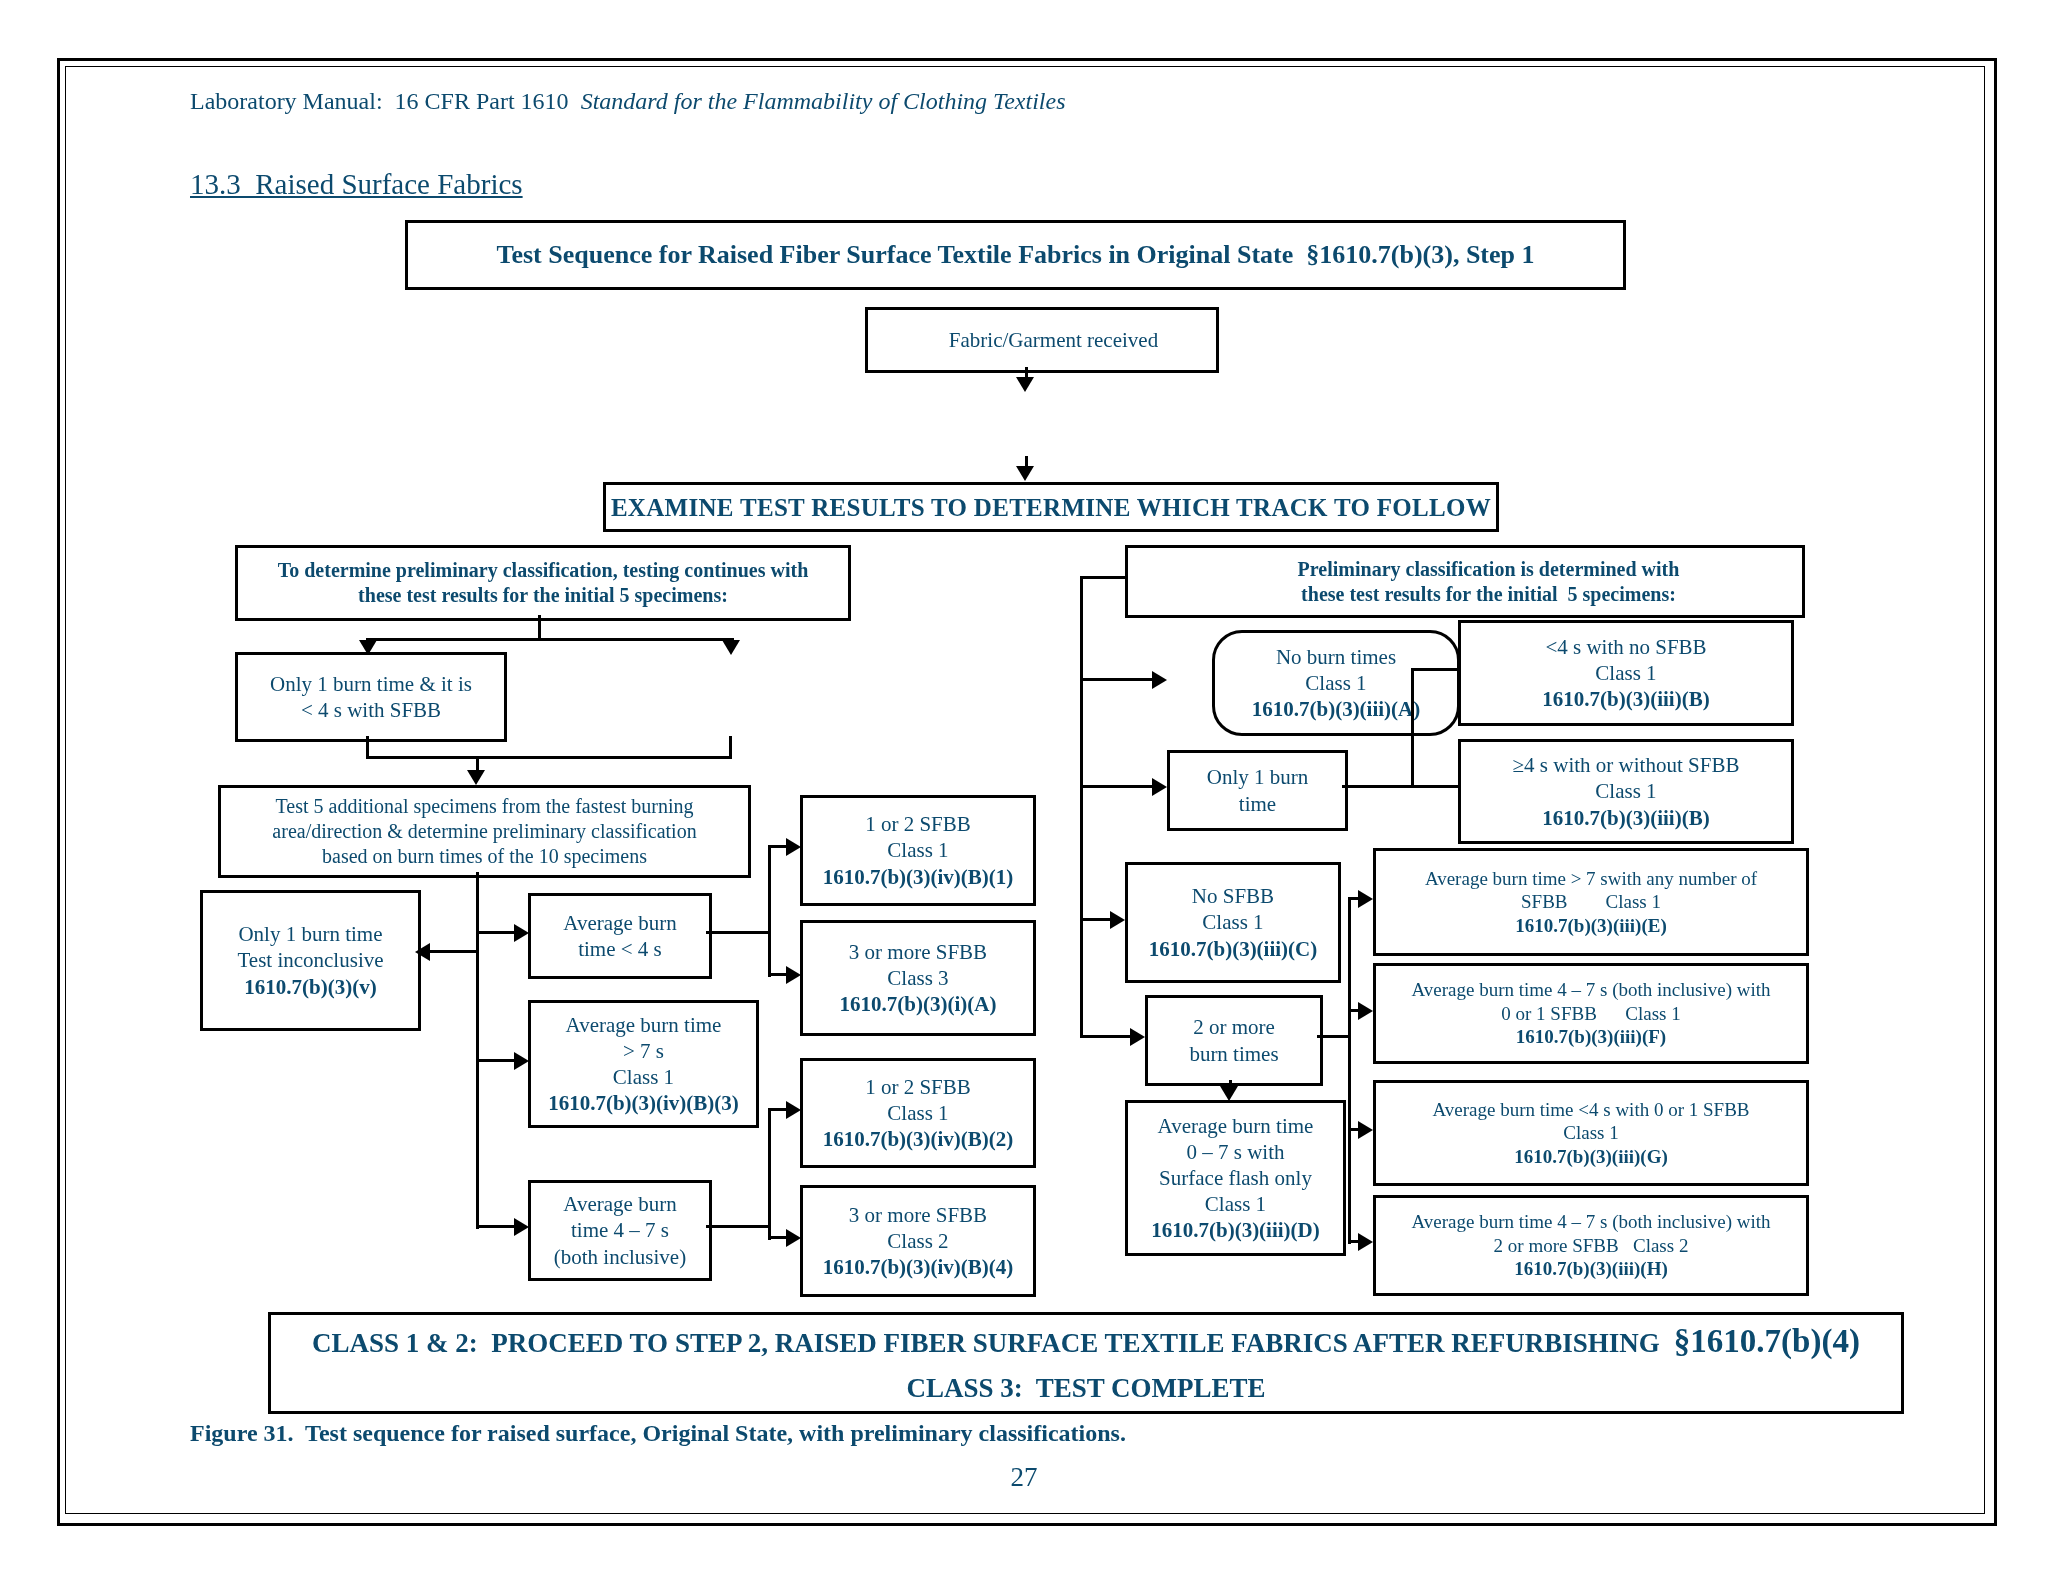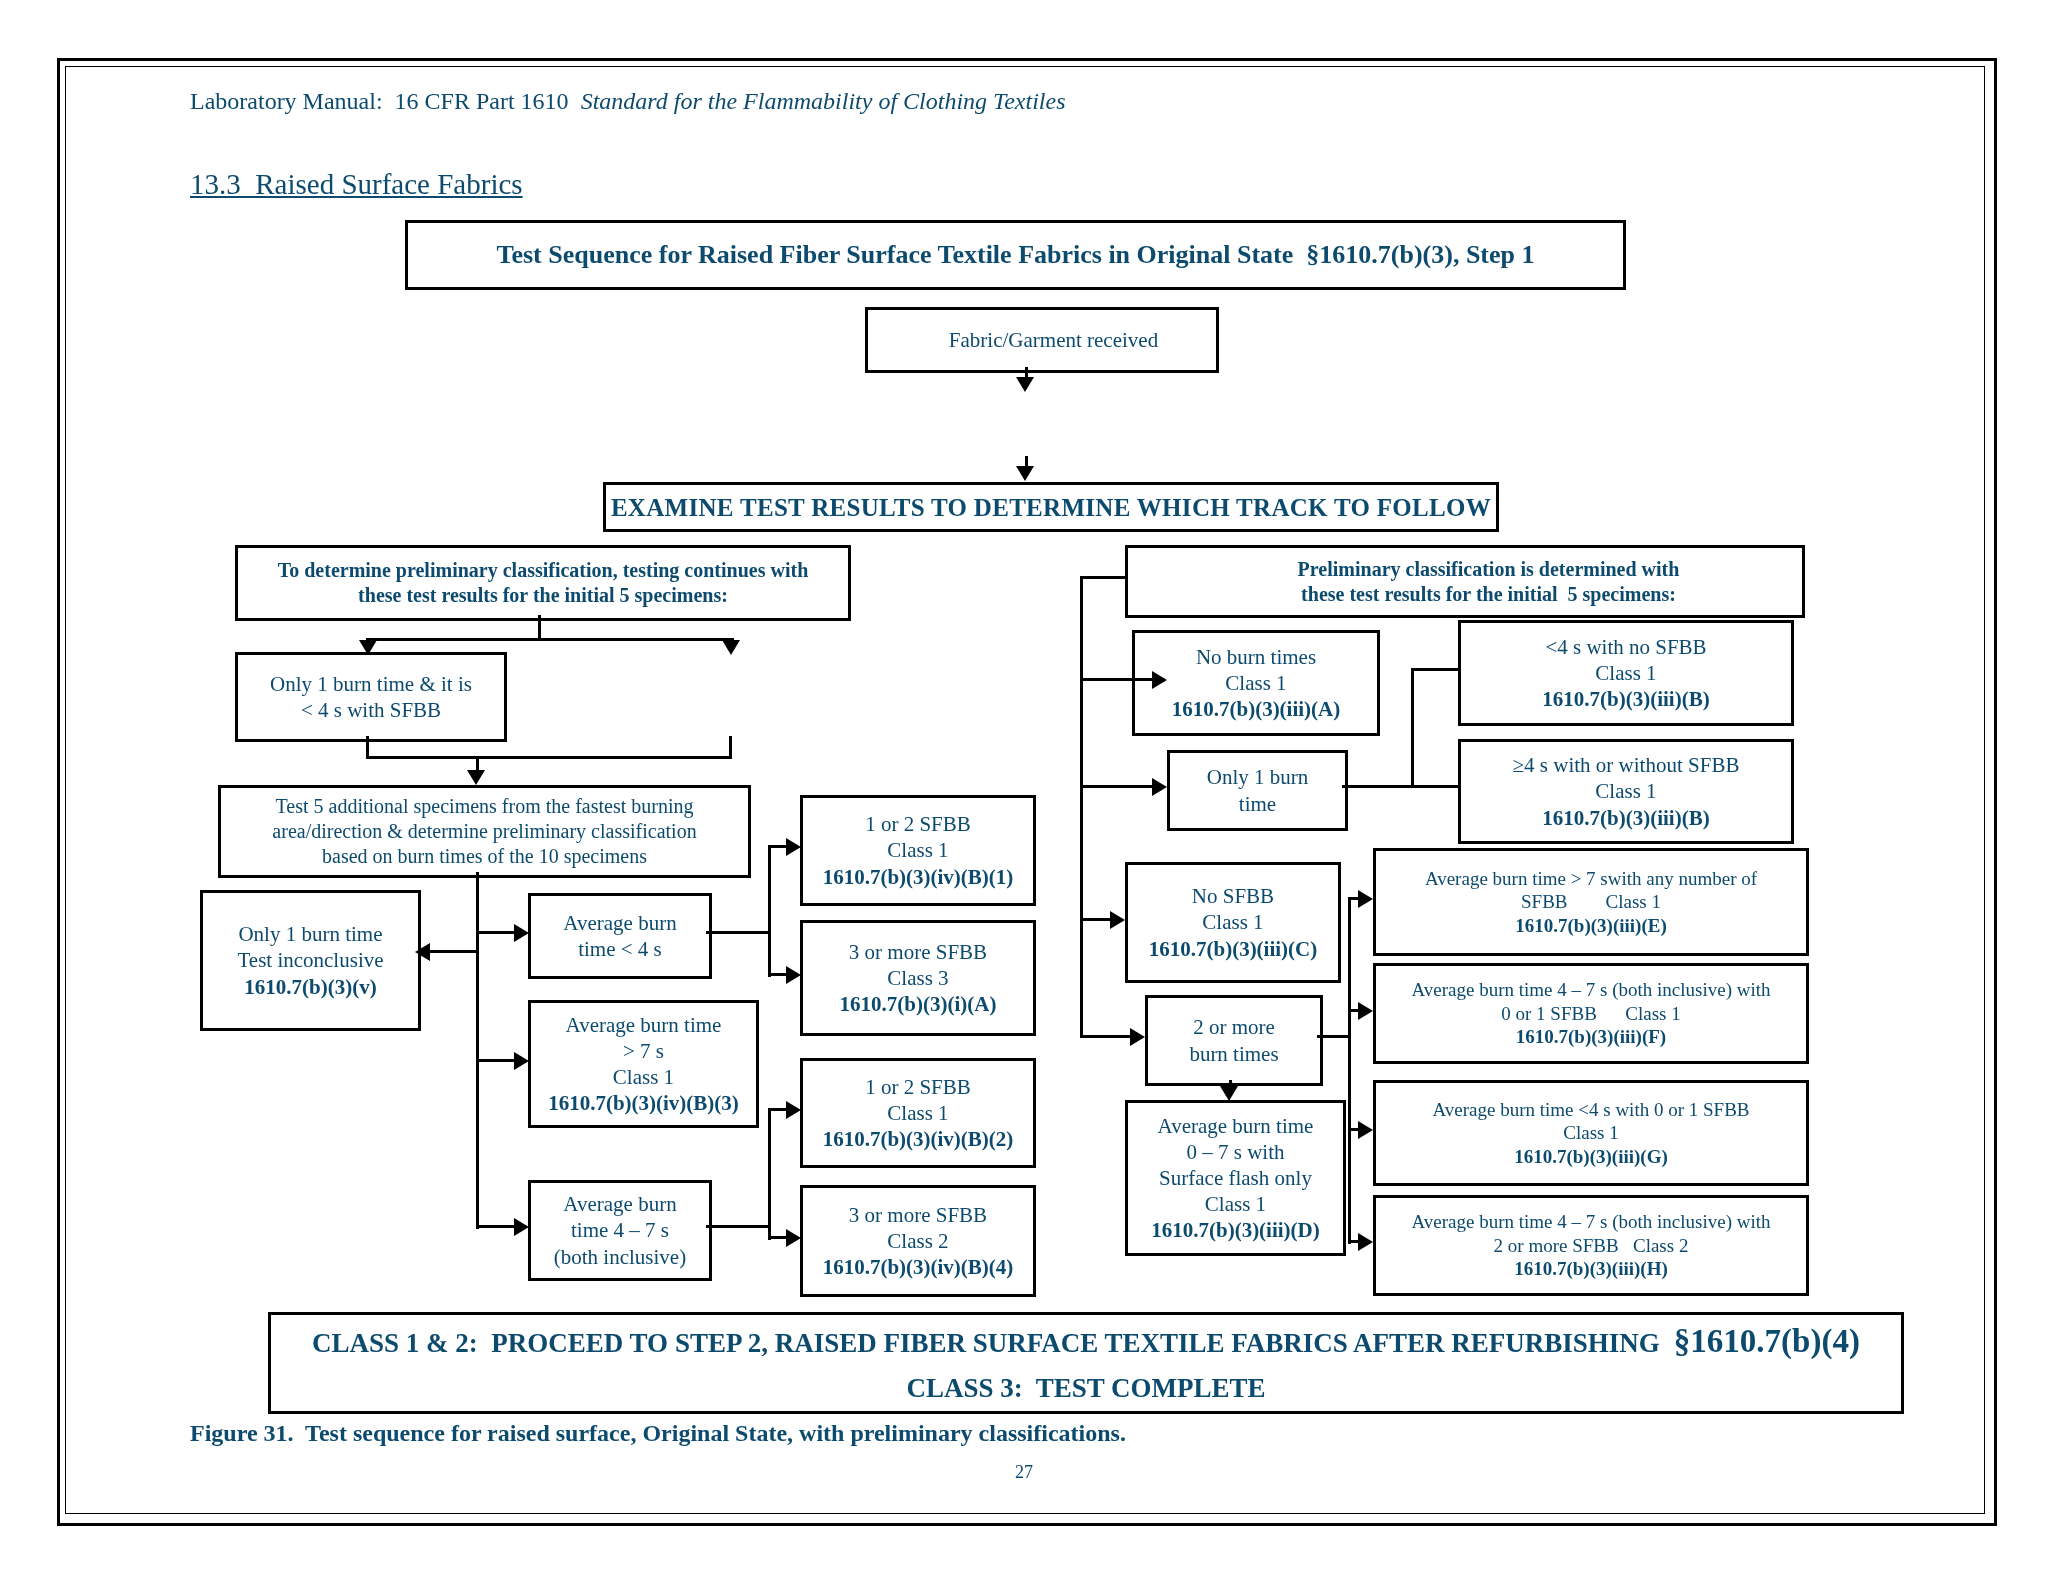--- a/index.html
+++ b/index.html
@@ -21,21 +21,21 @@
   .thdr{font-weight:bold;font-size:20px;}
   .t20{font-size:20px;}
   .cn{position:absolute;background:#000;display:block;}
   .ah{position:absolute;width:0;height:0;display:block;}
   .ah-down{border-left:9px solid transparent;border-right:9px solid transparent;border-top:15px solid #000;}
   .ah-right{border-top:9px solid transparent;border-bottom:9px solid transparent;border-left:15px solid #000;}
   .ah-left{border-top:9px solid transparent;border-bottom:9px solid transparent;border-right:15px solid #000;}
   .banner{font-weight:bold;font-size:27px;}
   .banner .bigcite{font-size:33px;font-weight:bold;}
   .caption{position:absolute;left:190px;top:1420px;font-size:24px;font-weight:bold;white-space:pre;}
-  .pagenum{position:absolute;left:0;top:1462px;width:2048px;text-align:center;font-size:18px;}
+  .pagenum{position:absolute;left:0;top:1462px;width:2048px;text-align:center;font-size:27px;}
 </style>
 </head>
 <body>
 
 <div class="canvas">
   <div class="frame-outer"></div>
   <div class="frame-inner"></div>
 
   <div class="hdrline"><span>Laboratory Manual:  16 CFR Part 1610  </span><span class="it">Standard for the Flammability of Clothing Textiles</span></div>
 
@@ -106,21 +106,21 @@
     <div class="ln">1 or 2 SFBB</div>
     <div class="ln">Class 1</div>
     <div class="ln cite">1610.7(b)(3)(iv)(B)(2)</div>
   </div>
   <div class="bx" style="left:800px;top:1185px;width:230px;height:106px;">
     <div class="ln">3 or more SFBB</div>
     <div class="ln">Class 2</div>
     <div class="ln cite">1610.7(b)(3)(iv)(B)(4)</div>
   </div>
 
-  <div class="bx" style="left:1132px;top:630px;width:242px;height:100px;">
+  <div class="bx" style="left:1212px;top:630px;width:242px;height:100px;border-radius:30px;">
     <div class="ln">No burn times</div>
     <div class="ln">Class 1</div>
     <div class="ln cite">1610.7(b)(3)(iii)(A)</div>
   </div>
   <div class="bx" style="left:1167px;top:750px;width:175px;height:75px;">
     <div class="ln">Only 1 burn</div>
     <div class="ln">time</div>
   </div>
   <div class="bx" style="left:1125px;top:862px;width:210px;height:115px;">
     <div class="ln">No SFBB</div>

